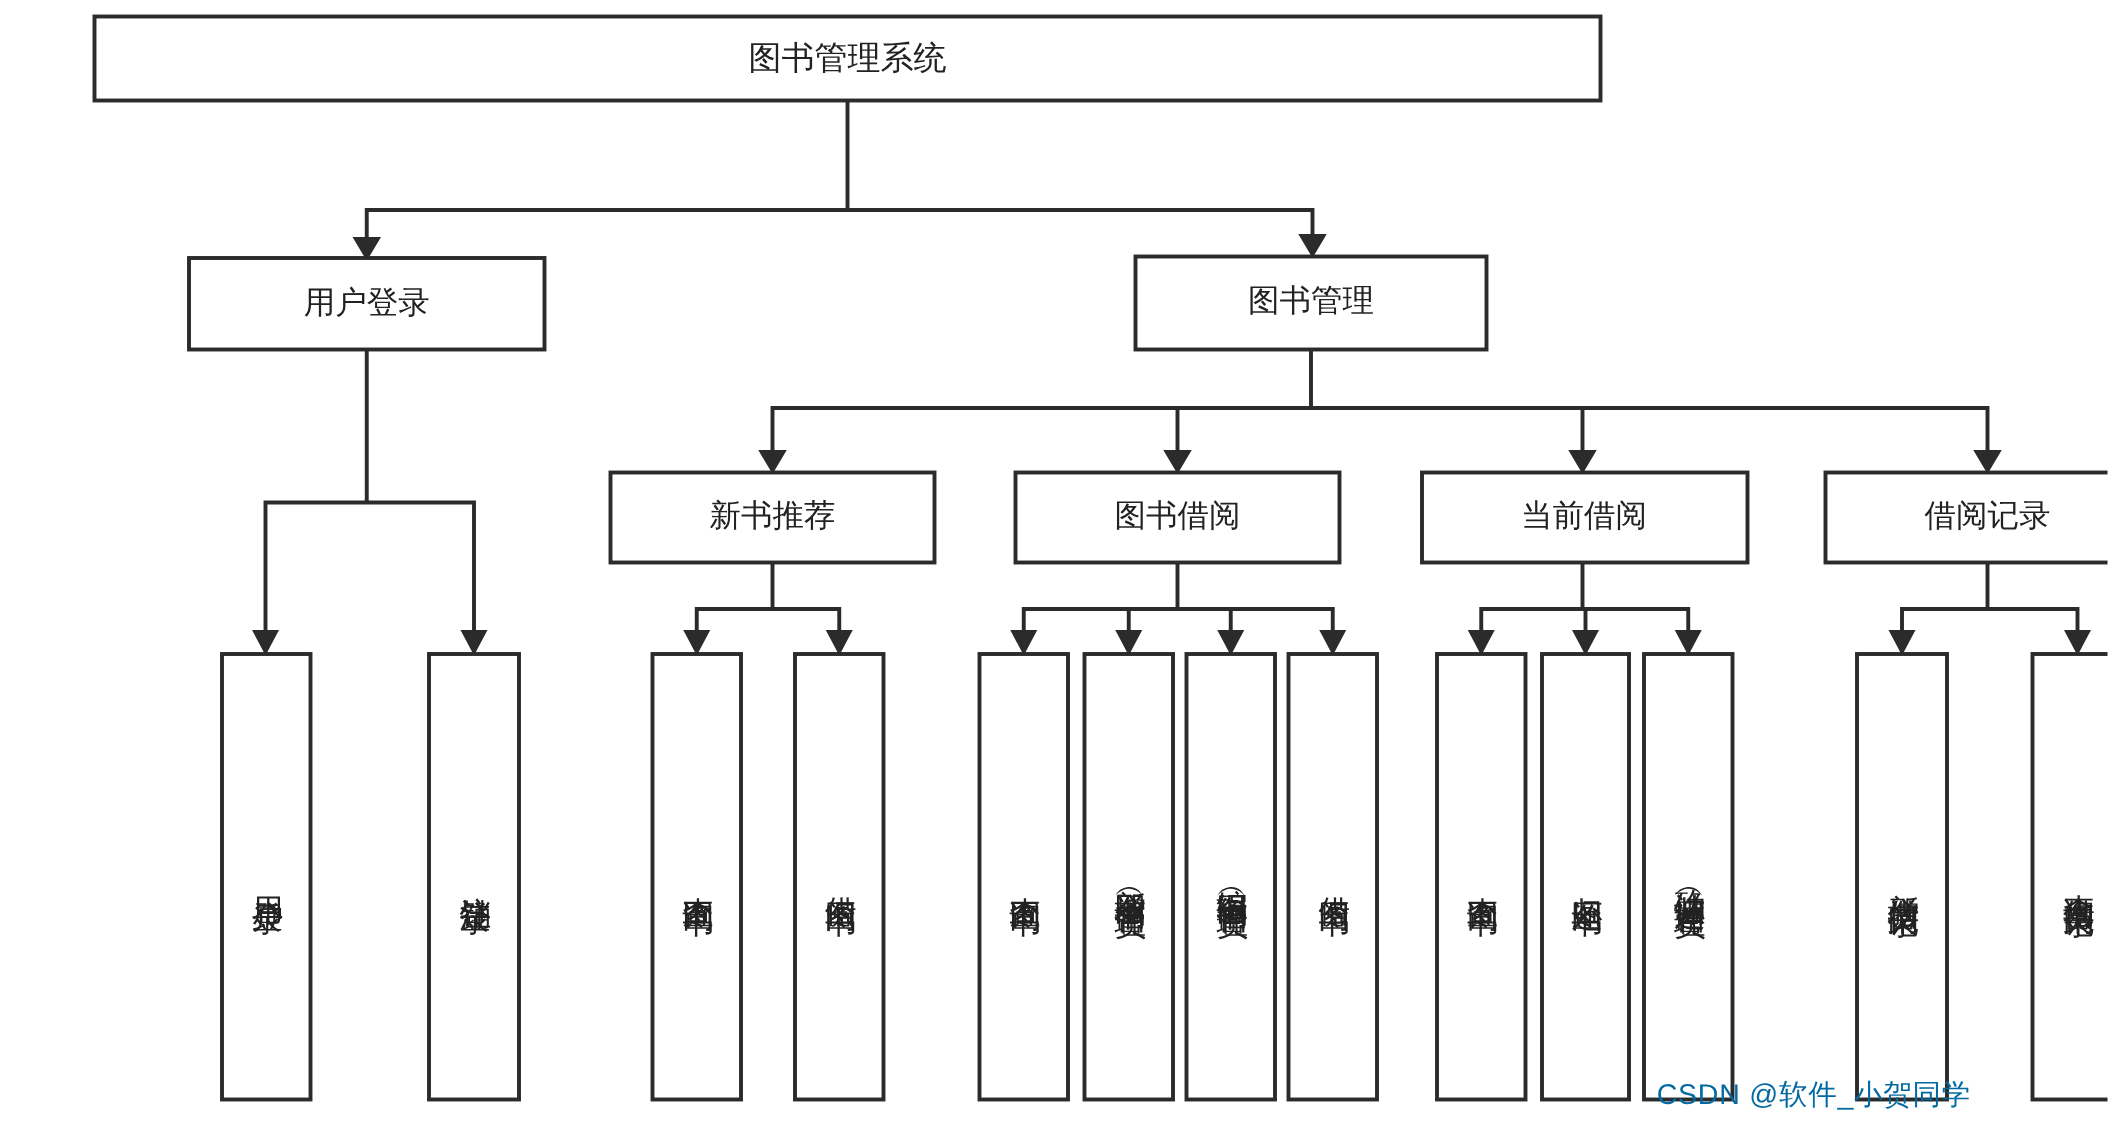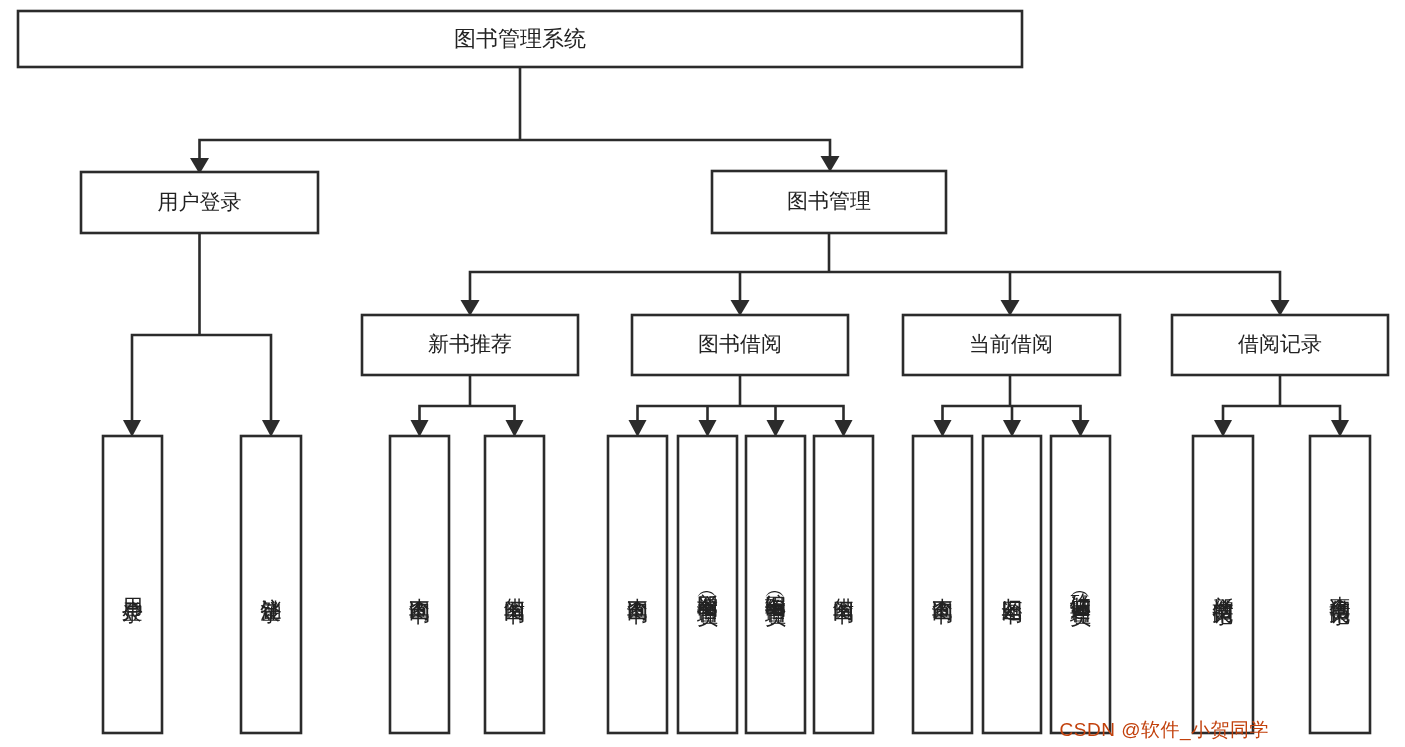--- a/index.html
+++ b/index.html
@@ -12,20 +12,21 @@
     width: 1405px;
     height: 747px;
     font-family: "Liberation Sans", "DejaVu Sans", sans-serif;
     overflow: hidden;
   }
   #diagram-root {
     position: relative;
     width: 1277px;
     height: 747px;
     background: #ffffff;
+    margin-left: 45px;
   }
   svg#diagram-svg {
     position: absolute;
     top: 0;
     left: 0;
     width: 1405px;
     height: 747px;
     display: block;
   }
   .node-rect {
@@ -73,21 +74,21 @@
     justify-content: center;
     pointer-events: none;
     user-select: none;
   }
   .watermark {
     position: absolute;
     right: 8px;
     bottom: 4px;
     font-family: "Liberation Sans", "DejaVu Sans", sans-serif;
     font-size: 19px;
-    color: #c2410c;
+    color: #0369a1;
     letter-spacing: 0.5px;
     white-space: nowrap;
   }
 </style>
 </head>
 <body>
 
 <div id="diagram-root">
 
   <svg id="diagram-svg" viewBox="0 0 1405 747">

